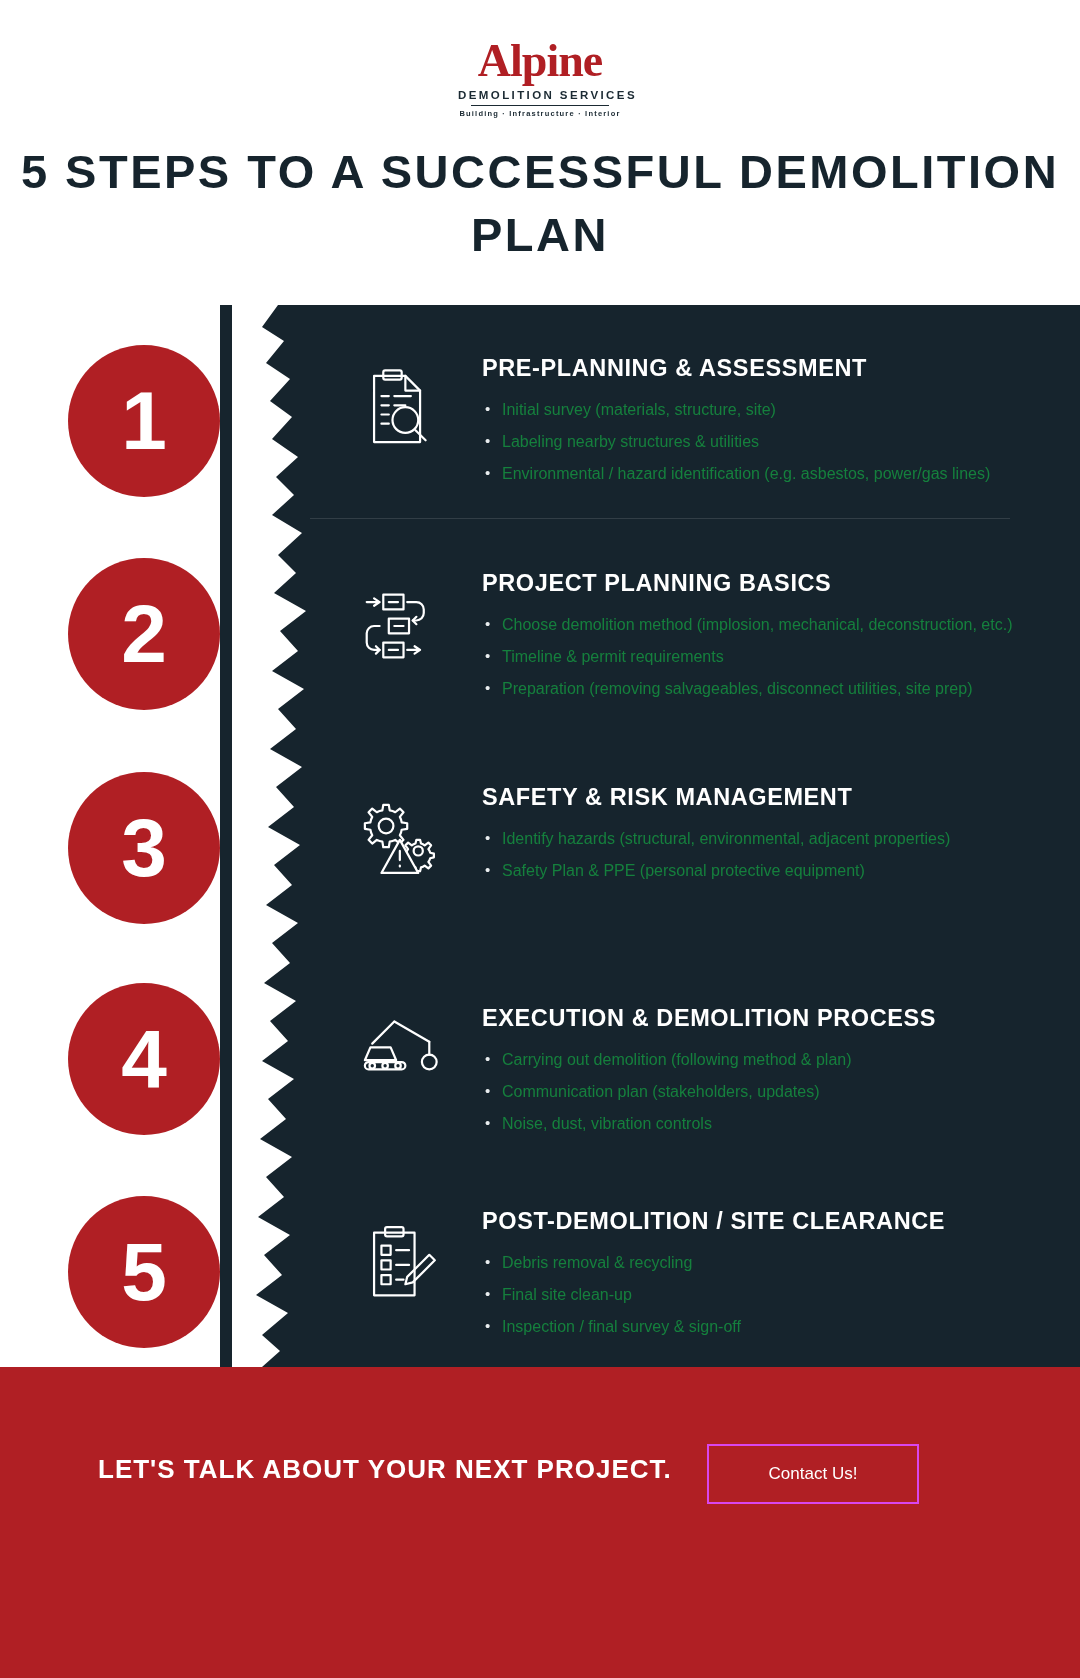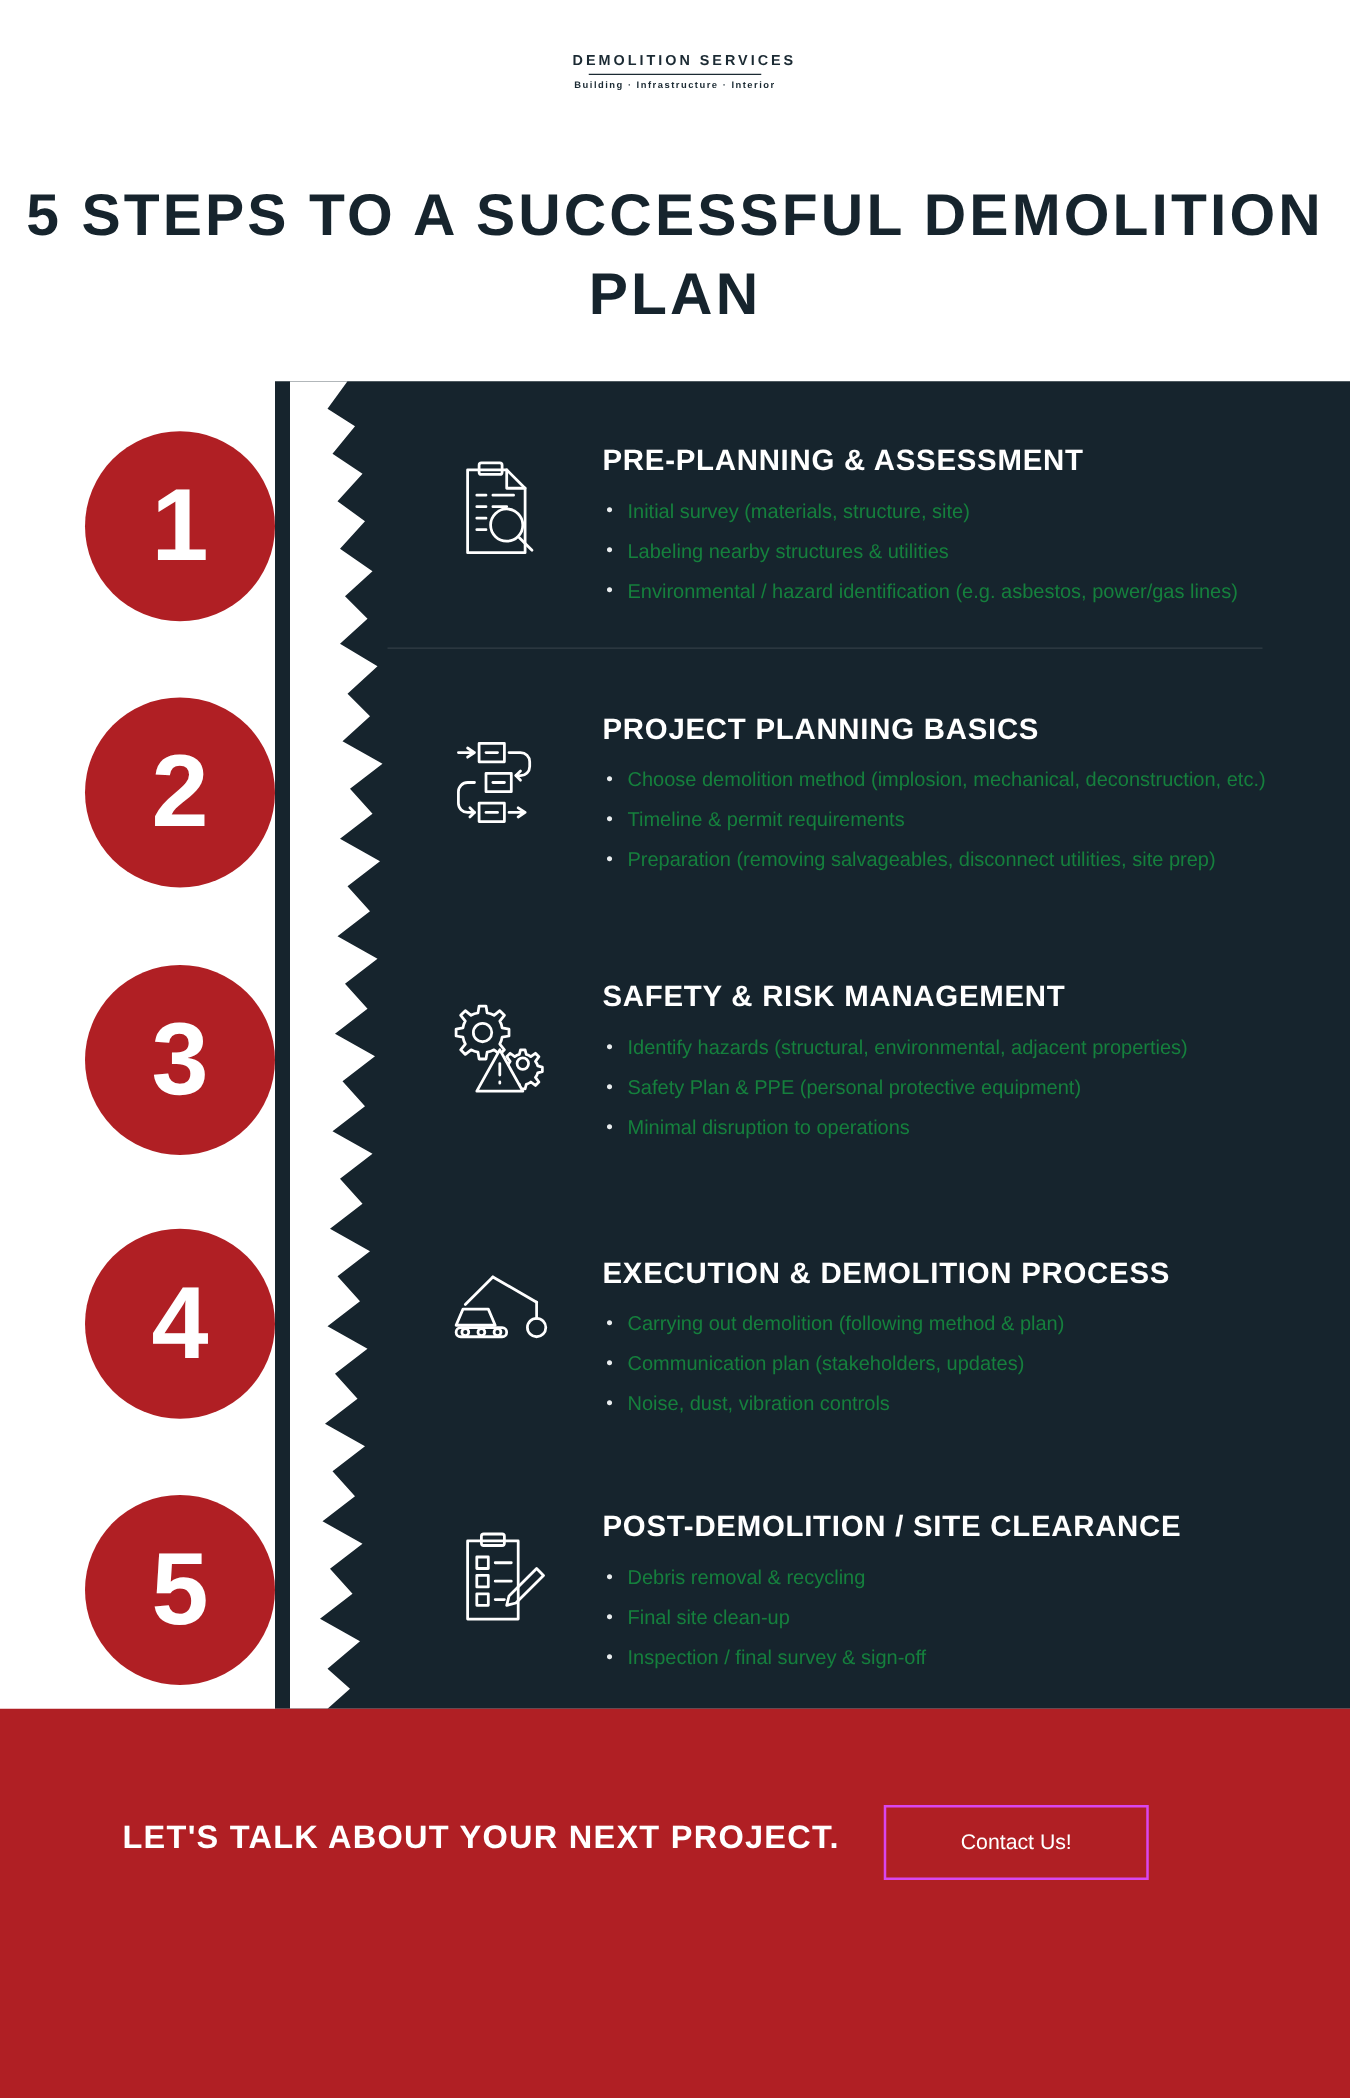--- a/index.html
+++ b/index.html
@@ -192,20 +192,21 @@
     background: transparent;
     cursor: pointer;
   }
 </style>
 </head>
 <body>
 
 <div class="page">
 
   <div class="logo-block">
+    <div class="logo-word">Alpine</div>
     <div class="logo-sub">DEMOLITION SERVICES</div>
     <div class="logo-rule"></div>
     <div class="logo-tag">Building  ·  Infrastructure  ·  Interior</div>
   </div>
 
   <h1 class="title">5 Steps to a Successful Demolition Plan</h1>
 
   <div class="dark-panel"></div>
 
   <div class="torn">
@@ -294,21 +295,20 @@
         <circle cx="72" cy="64" r="5"></circle>
         <path d="M52 52 L72 88 H32 Z" fill="#16242d"></path>
         <path d="M52 64 v10 M52 80 v1"></path>
       </svg>
     </div>
     <div class="step-body" style="top:12px">
       <div class="step-head">Safety &amp; Risk Management</div>
       <ul class="bullets">
         <li>Identify hazards (structural, environmental, adjacent properties)</li>
         <li>Safety Plan &amp; PPE (personal protective equipment)</li>
-        <li>Minimal disruption to operations</li>
       </ul>
     </div>
   </div>
 
   <div class="step" style="top:983px">
     <div class="circle" style="top:0">4</div>
     <div class="step-icon" style="top:22px">
       <svg viewBox="0 0 100 100" fill="none" stroke="#ffffff" stroke-width="2.4" stroke-linecap="round" stroke-linejoin="round">
         <path d="M22 42 L46 18"></path>
         <path d="M46 18 L84 40"></path>

